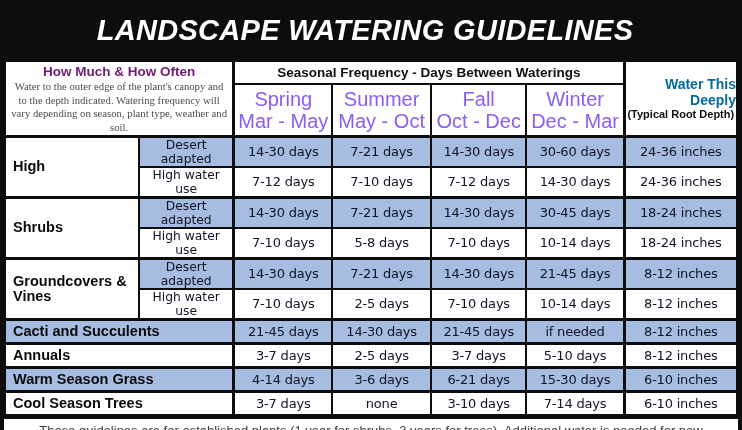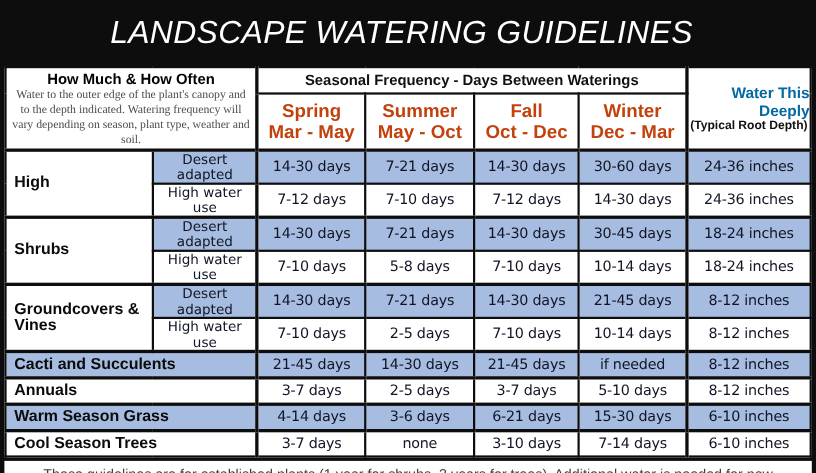--- a/index.html
+++ b/index.html
@@ -15,46 +15,46 @@
   .topbar { height: 60px; flex: none; display: flex; align-items: center; }
   .logo { display: flex; align-items: center; gap: 5px; margin-left: 12px; width: 130px; flex: none; }
   .logo-mark { width: 54px; height: 50px; flex: none; }
   .logo-text {
     color: #b3c6de; font-weight: bold; font-size: 13px; line-height: 0.94;
     letter-spacing: -0.3px;
   }
   .logo-text div { white-space: nowrap; }
   .main-title {
     flex: 1; text-align: center; color: #ffffff;
-    font-size: 29px; font-weight: normal; font-style: italic;
+    font-size: 29px; font-weight: bold; font-style: italic;
     letter-spacing: 0.3px; padding-right: 12px; white-space: nowrap;
   }
   
   .tablewrap { flex: none; }
   table.grid {
     border-collapse: collapse; table-layout: fixed;
     width: 734px; margin: 0 auto; background: #ffffff;
   }
   td {
     border: 2px solid #0d0d0d; padding: 0;
     text-align: center; vertical-align: middle; overflow: hidden;
     color: #101424;
   }
   tr.hdr1 { height: 21px; }
   tr.hdr2 { height: 45px; }
   tr.datarow { height: 24px; }
   tr.gs > td { border-top-width: 3px; }
   .thickL { border-left-width: 3px; }
 
   .howmuch { vertical-align: top; padding-top: 2px; }
-  .hm-title { font-size: 13.5px; font-weight: bold; color: #000000; }
+  .hm-title { font-size: 13.5px; font-weight: bold; color: #701a75; }
   .hm-desc { font-size: 10.7px; color: #4c4c4c; line-height: 1.28; padding: 1px 5px 0; font-family: Liberation Serif, serif; }
 
   .seasonal { font-size: 13.5px; font-weight: bold; color: #101010; }
-  .season-name, .season-months { font-size: 17px; font-weight: bold; line-height: 1.12; color: #c2410c; }
+  .season-name, .season-months { font-size: 20px; font-weight: normal; line-height: 1.12; color: #8b5cf6; }
   .deeply-title { font-size: 14px; font-weight: bold; color: #0369a1; text-align: right; }
   .deeply-sub { font-size: 11px; font-weight: bold; color: #101010; }
 
   .plant {
     text-align: left; padding-left: 7px; font-weight: bold;
     font-size: 14.5px; line-height: 1.05; color: #0b0b0b; background: #ffffff;
   }
   .sub { font-family: "DejaVu Sans", sans-serif; font-size: 12.3px; }
   .val { font-family: "DejaVu Sans", sans-serif; font-size: 13px; letter-spacing: -0.2px; }
   tr.blue > td { background: #a6bce0; }

